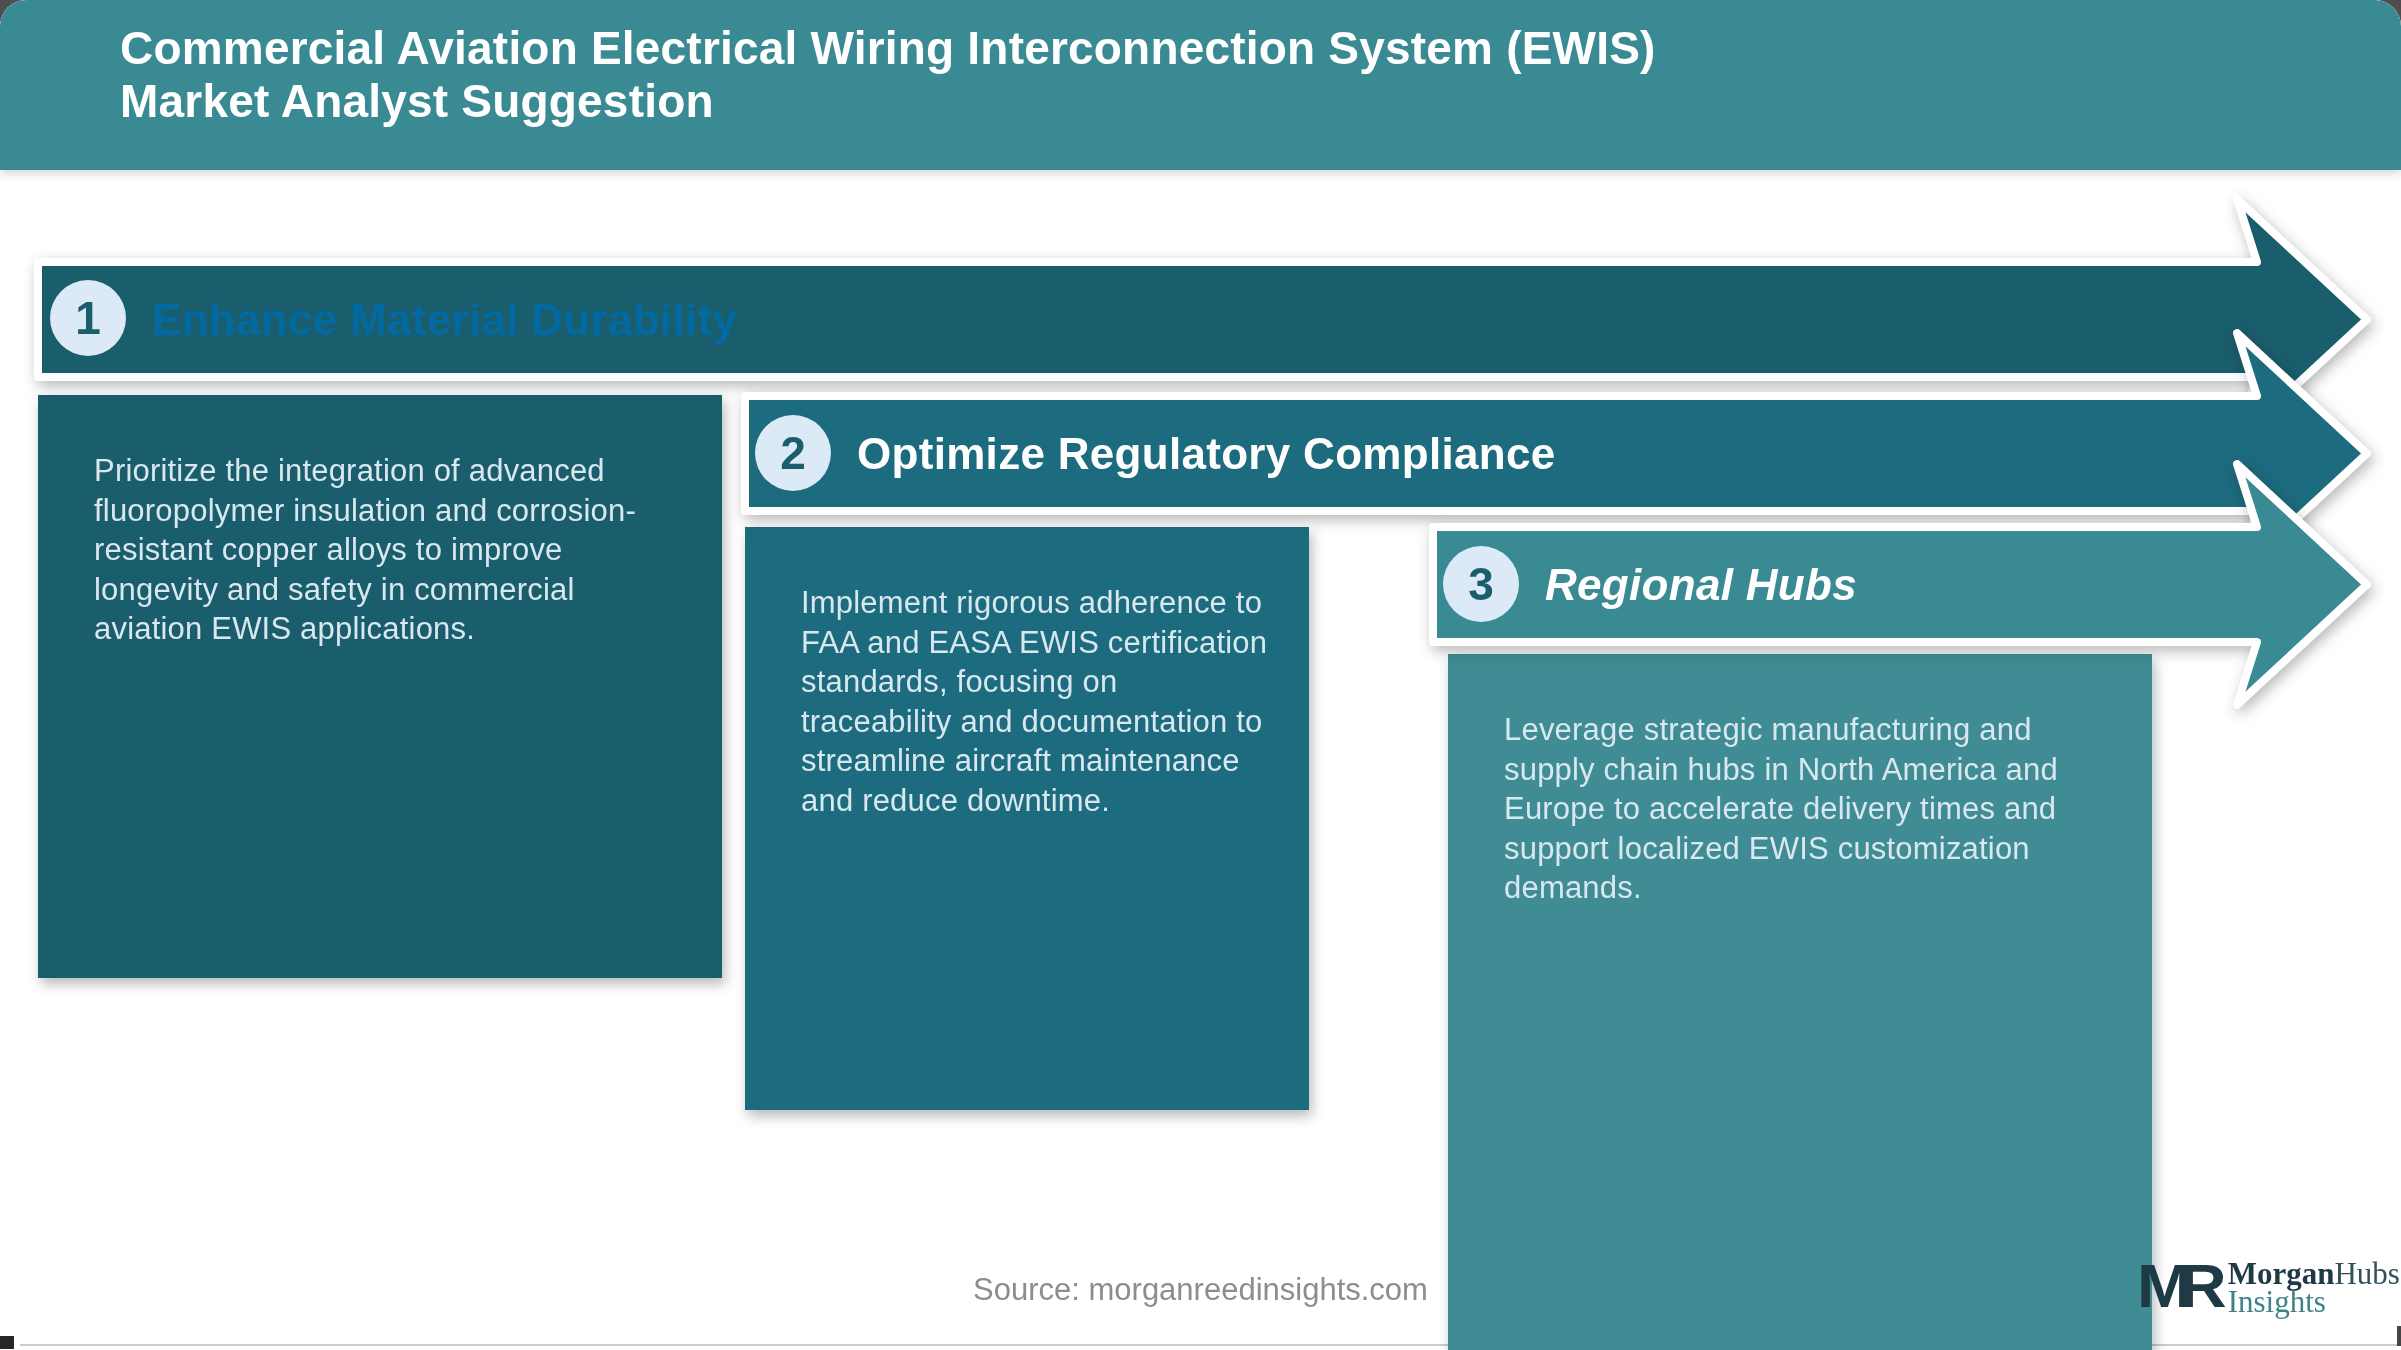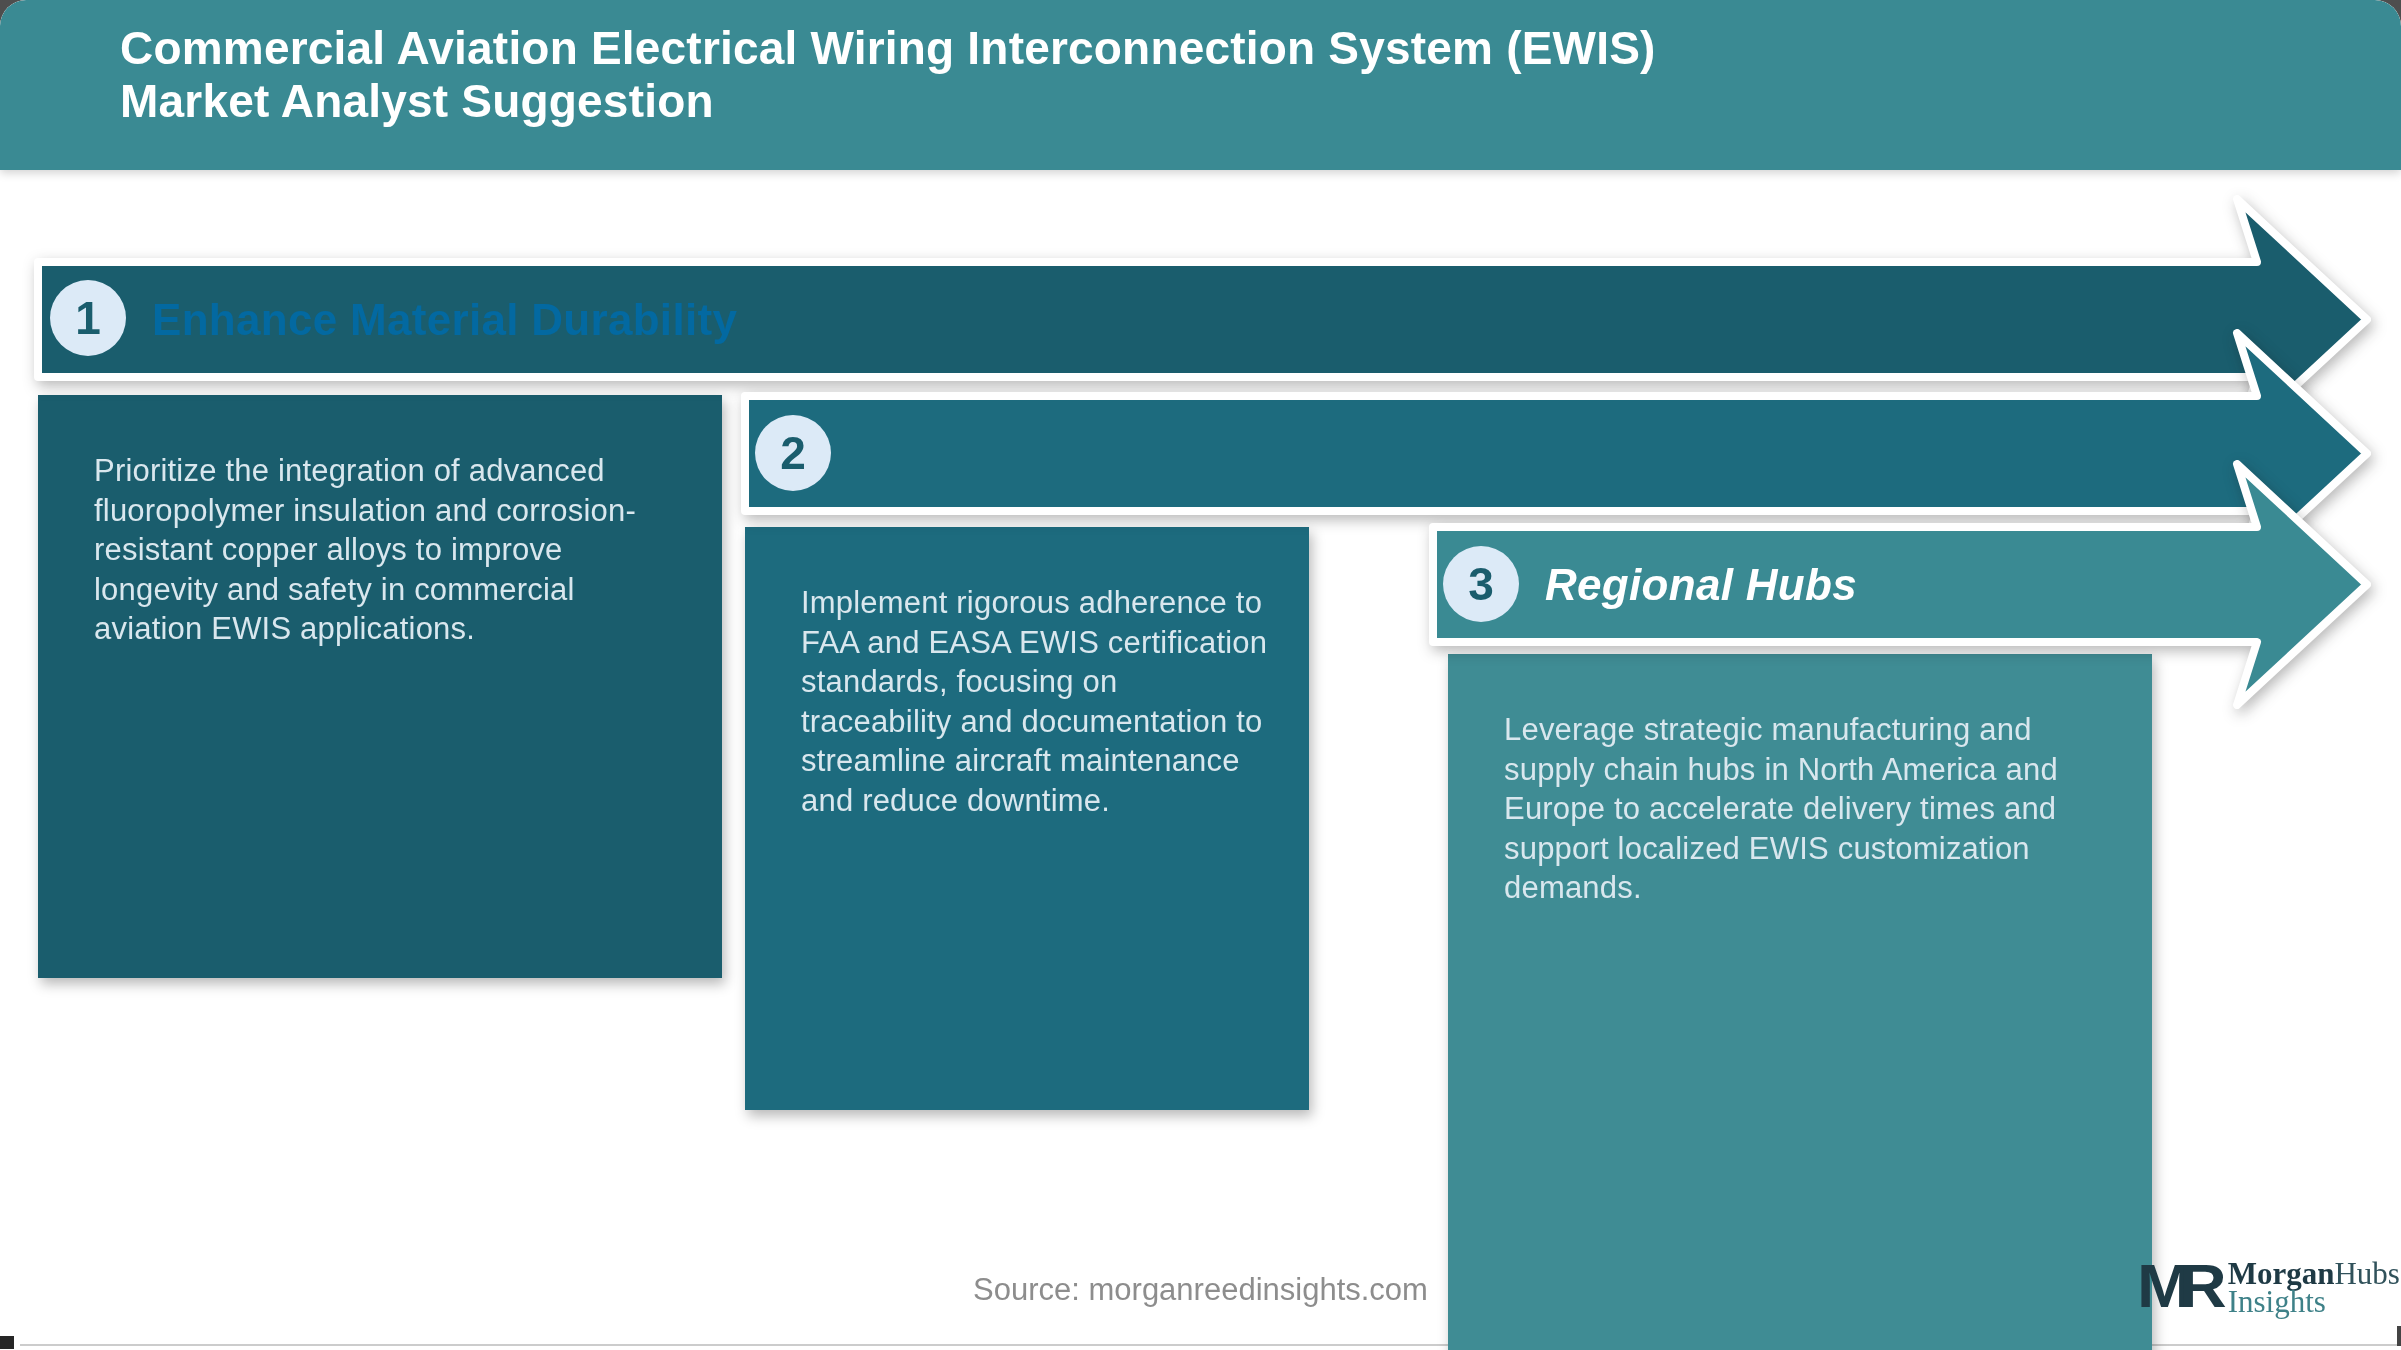--- a/index.html
+++ b/index.html
@@ -94,20 +94,21 @@
     <span>1</span>
   </div>
   <div class="badge badge2" style="background-color: rgb(220, 234, 247); color: rgb(26, 93, 109);">
     <span>2</span>
   </div>
   <div class="badge badge3" style="background-color: rgb(220, 234, 247); color: rgb(26, 93, 109);">
     <span>3</span>
   </div>
 
   <div class="bar-heading heading1" style="color: #0369a1;">Enhance Material Durability</div>
+  <div class="bar-heading heading2" style="color: rgb(255, 255, 255);">Optimize Regulatory Compliance</div>
   <div class="bar-heading heading3" style="color: rgb(255, 255, 255);">Regional Hubs</div>
 
   <div class="desc-box box1" style="background-color: rgb(26, 93, 109);">
     <p style="color: rgb(217, 231, 238);">Prioritize the integration of advanced fluoropolymer insulation and corrosion-resistant copper alloys to improve longevity and safety in commercial aviation EWIS applications.</p>
   </div>
   <div class="desc-box box2" style="background-color: rgb(29, 107, 126);">
     <p style="color: rgb(217, 231, 238);">Implement rigorous adherence to FAA and EASA EWIS certification standards, focusing on traceability and documentation to streamline aircraft maintenance and reduce downtime.</p>
   </div>
   <div class="desc-box box3" style="background-color: rgb(63, 140, 148);">
     <p style="color: rgb(217, 231, 238);">Leverage strategic manufacturing and supply chain hubs in North America and Europe to accelerate delivery times and support localized EWIS customization demands.</p>

